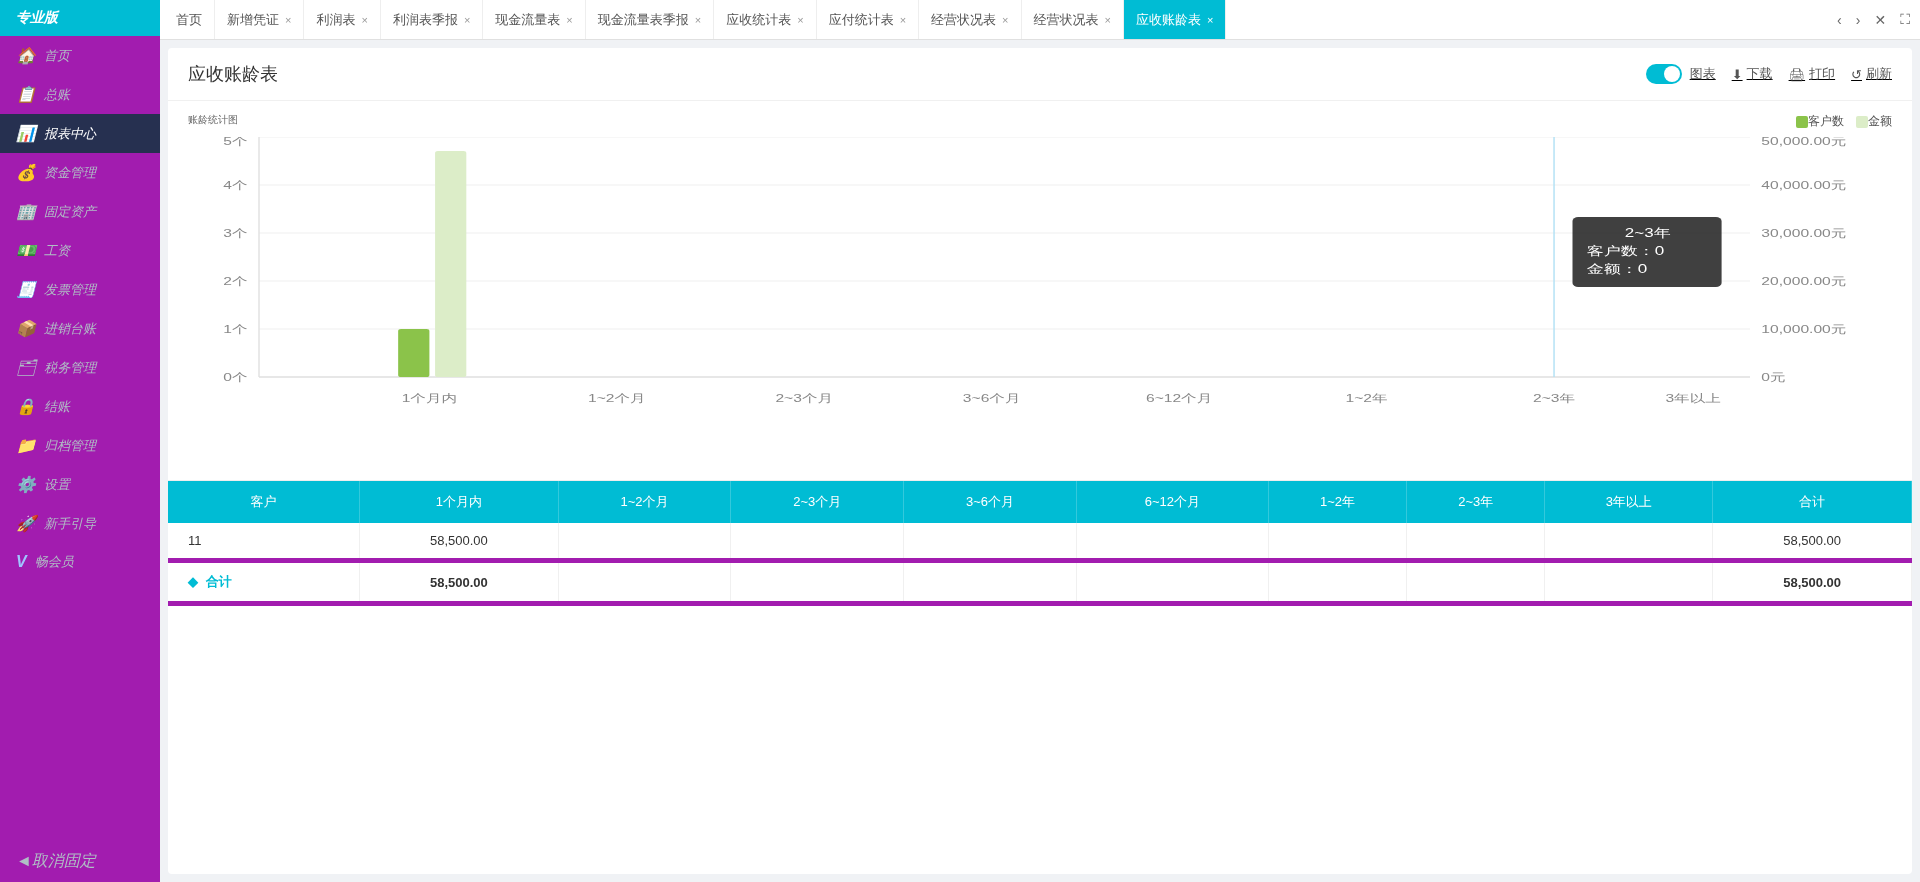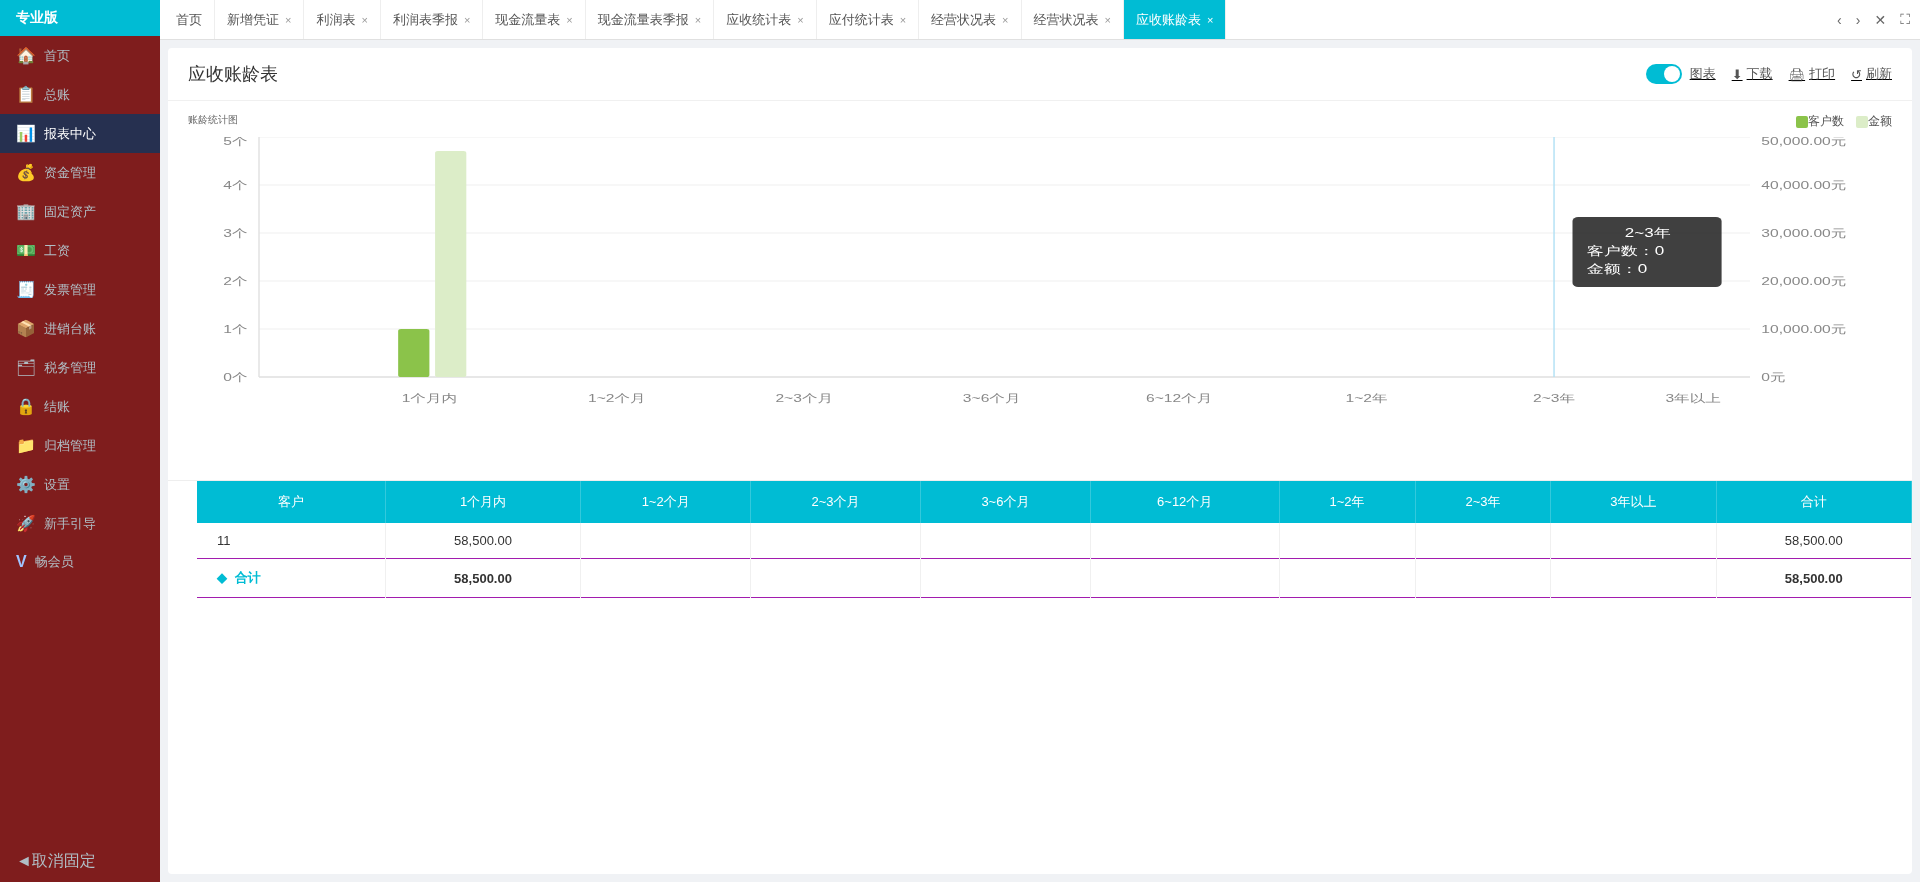--- a/index.html
+++ b/index.html
@@ -2,25 +2,26 @@
 <html><head>
   <meta charset="utf-8">
   <style>
     * { box-sizing: border-box; margin: 0; padding: 0; }
     body { font-family: 'Microsoft YaHei', Arial, sans-serif; font-size: 13px; background: #f5f5f5; display: flex; height: 882px; overflow: hidden; }
 
     
     .sidebar {
       width: 160px;
       min-width: 160px;
-      background: #7f1d1d;
+      background: #a21caf;
       color: #ccc;
       display: flex;
       flex-direction: column;
       height: 100%;
+      font-style: italic;
     }
     .sidebar-logo {
       background: #00bcd4;
       color: white;
       font-weight: bold;
       font-size: 14px;
       padding: 8px 16px;
       height: 36px;
       display: flex;
       align-items: center;
@@ -165,40 +166,39 @@
       align-items: center;
       gap: 12px;
     }
     .legend-item { display: flex; align-items: center; font-size: 12px; color: #555; }
     .legend-dot { width: 12px; height: 12px; border-radius: 2px; }
 
     
     .table-area {
       flex: 1;
       overflow: auto;
-      margin-left: 29px;
     }
     .data-table {
       width: 100%;
       border-collapse: collapse;
     }
     .data-table thead tr {
       background: #00bcd4;
       color: white;
     }
     .data-table thead th {
       padding: 12px 8px;
       font-size: 13px;
       font-weight: normal;
       text-align: center;
       border-right: 1px solid rgba(255,255,255,0.2);
     }
     .data-table thead th:first-child { text-align: center; }
     .data-table tbody tr {
-      border-bottom: 1px solid #a21caf;
+      border-bottom: 5px solid #a21caf;
     }
     .data-table tbody td {
       padding: 10px 8px;
       font-size: 13px;
       color: #333;
       text-align: center;
       border-right: 1px solid #f0f0f0;
     }
     .data-table tbody td:first-child { text-align: left; padding-left: 20px; }
     .data-table tbody tr.total-row td {

